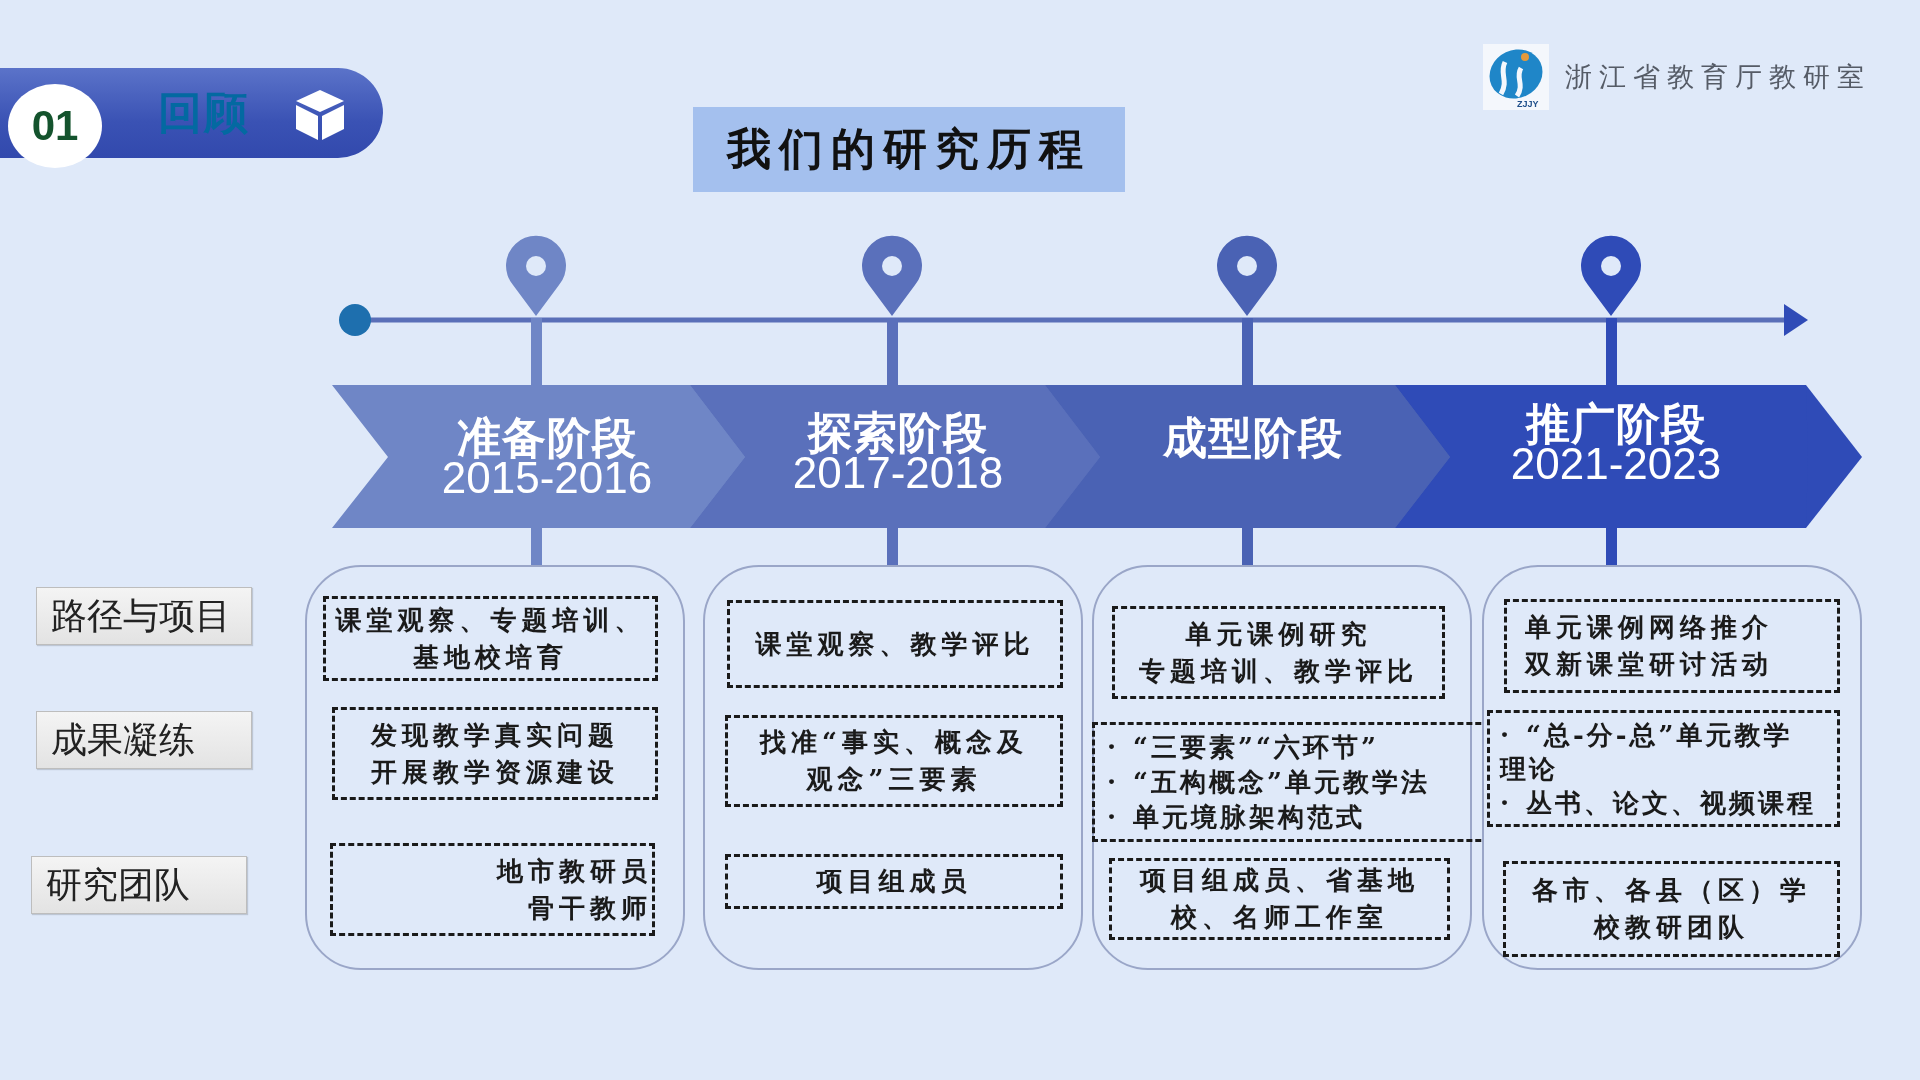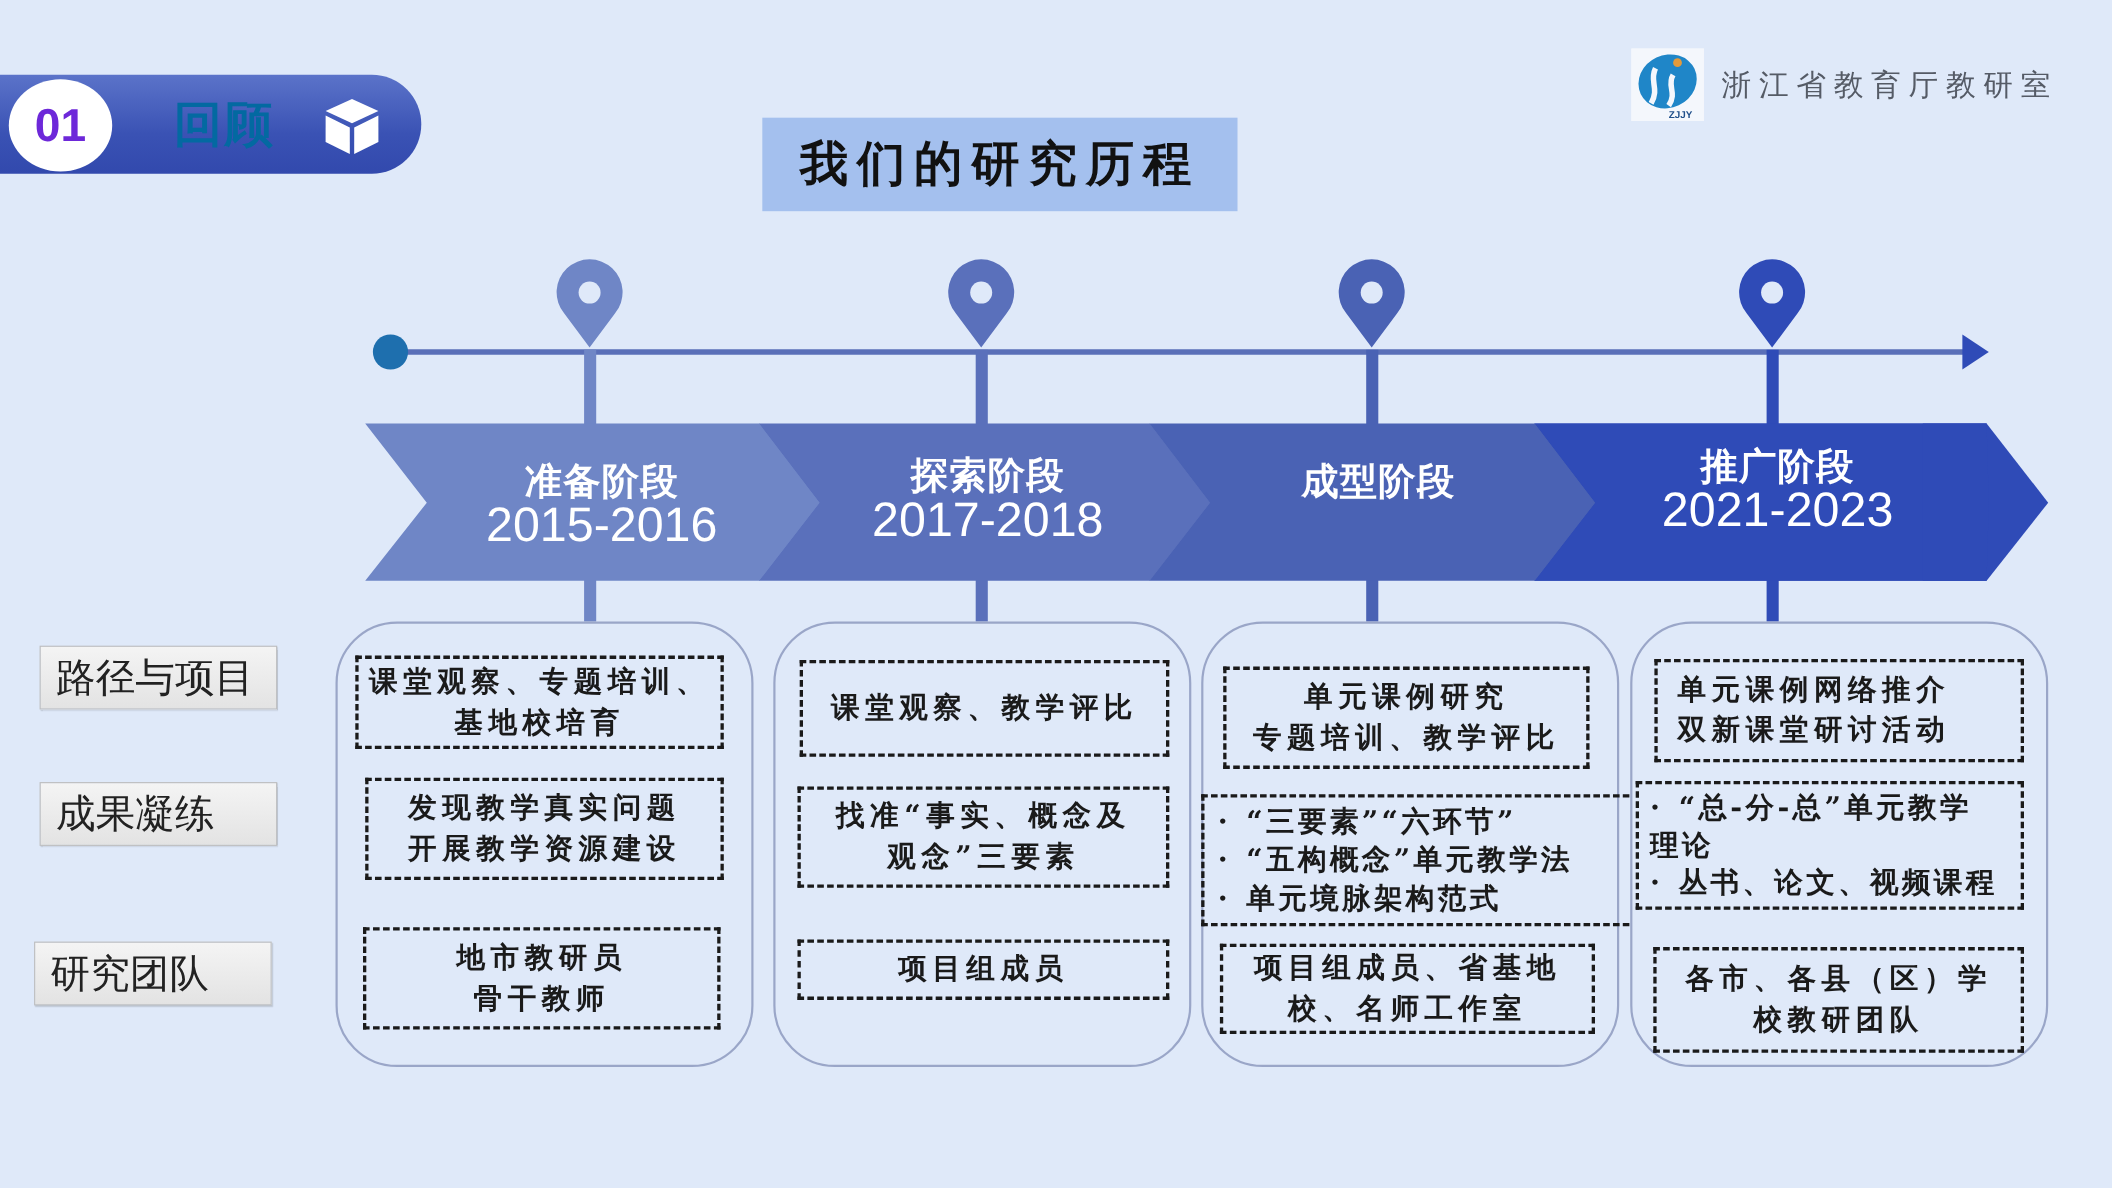--- a/index.html
+++ b/index.html
@@ -10,22 +10,22 @@
     }
     .abs { position: absolute; }
 
     
     .badge {
       left: -10px; top: 68px; width: 393px; height: 90px;
       border-radius: 0 45px 45px 0;
       background: linear-gradient(180deg, #5b73c9 0%, #3a52b4 60%, #3249ad 100%);
     }
     .badge-num {
-      left: 8px; top: 72px; width: 94px; height: 84px; border-radius: 50%;
-      background: #ffffff; color: #6d28d9;
+      left: 8px; top: 84px; width: 94px; height: 84px; border-radius: 50%;
+      background: #ffffff; color: #14532d;
       font: bold 42px "Liberation Sans", sans-serif;
       display: flex; align-items: center; justify-content: center;
     }
     .badge-label {
       left: 158px; top: 80px; height: 66px; color: #0369a1;
       font: bold 44px "DejaVu Sans", sans-serif; letter-spacing: 2px;
       display: flex; align-items: center;
     }
     .badge-cube { left: 292px; top: 86px; width: 56px; height: 56px; }
 
@@ -47,21 +47,21 @@
     }
 
     
     .timeline-svg { left: 0; top: 0; width: 1920px; height: 1080px; }
 
     
     .stage-text {
       color: #ffffff; text-align: center; width: 260px;
       font-family: "DejaVu Sans", sans-serif;
     }
-    .stage-name { font-size: 34px; font-weight: bold; line-height: 40px; letter-spacing: 1px; }
+    .stage-name { font-size: 44px; font-weight: bold; line-height: 40px; letter-spacing: 1px; }
     .stage-years { font-size: 44px; line-height: 40px; font-family: "Liberation Sans", sans-serif; }
 
     
     .row-label {
       left: 36px; width: 216px; height: 58px;
       background: linear-gradient(180deg, #f4f4f4 0%, #e3e3e3 100%);
       border: 1px solid #bdbdbd; box-shadow: 1px 1px 1px rgba(0,0,0,0.15);
       color: #222; font: 36px "DejaVu Sans", sans-serif;
       display: flex; align-items: center; padding-left: 14px; box-sizing: border-box;
     }
@@ -170,21 +170,21 @@
 
 <div class="abs card" style="left:305px; width:380px;"></div>
 <div class="abs item" style="left:323px; top:596px; width:335px; height:85px;">
   <div class="line">课堂观察、专题培训、</div>
   <div class="line">基地校培育</div>
 </div>
 <div class="abs item" style="left:332px; top:707px; width:326px; height:93px;">
   <div class="line">发现教学真实问题</div>
   <div class="line">开展教学资源建设</div>
 </div>
-<div class="abs item" style="left:330px; top:843px; width:325px; height:93px;">
+<div class="abs item" style="left:330px; top:843px; width:325px; height:93px;text-align:right;">
   <div class="line">地市教研员</div>
   <div class="line">骨干教师</div>
 </div>
 
 <div class="abs card" style="left:703px; width:380px;"></div>
 <div class="abs item" style="left:727px; top:600px; width:336px; height:88px;">
   <div class="line">课堂观察、教学评比</div>
 </div>
 <div class="abs item" style="left:725px; top:715px; width:338px; height:92px;">
   <div class="line">找准“事实、概念及</div>

